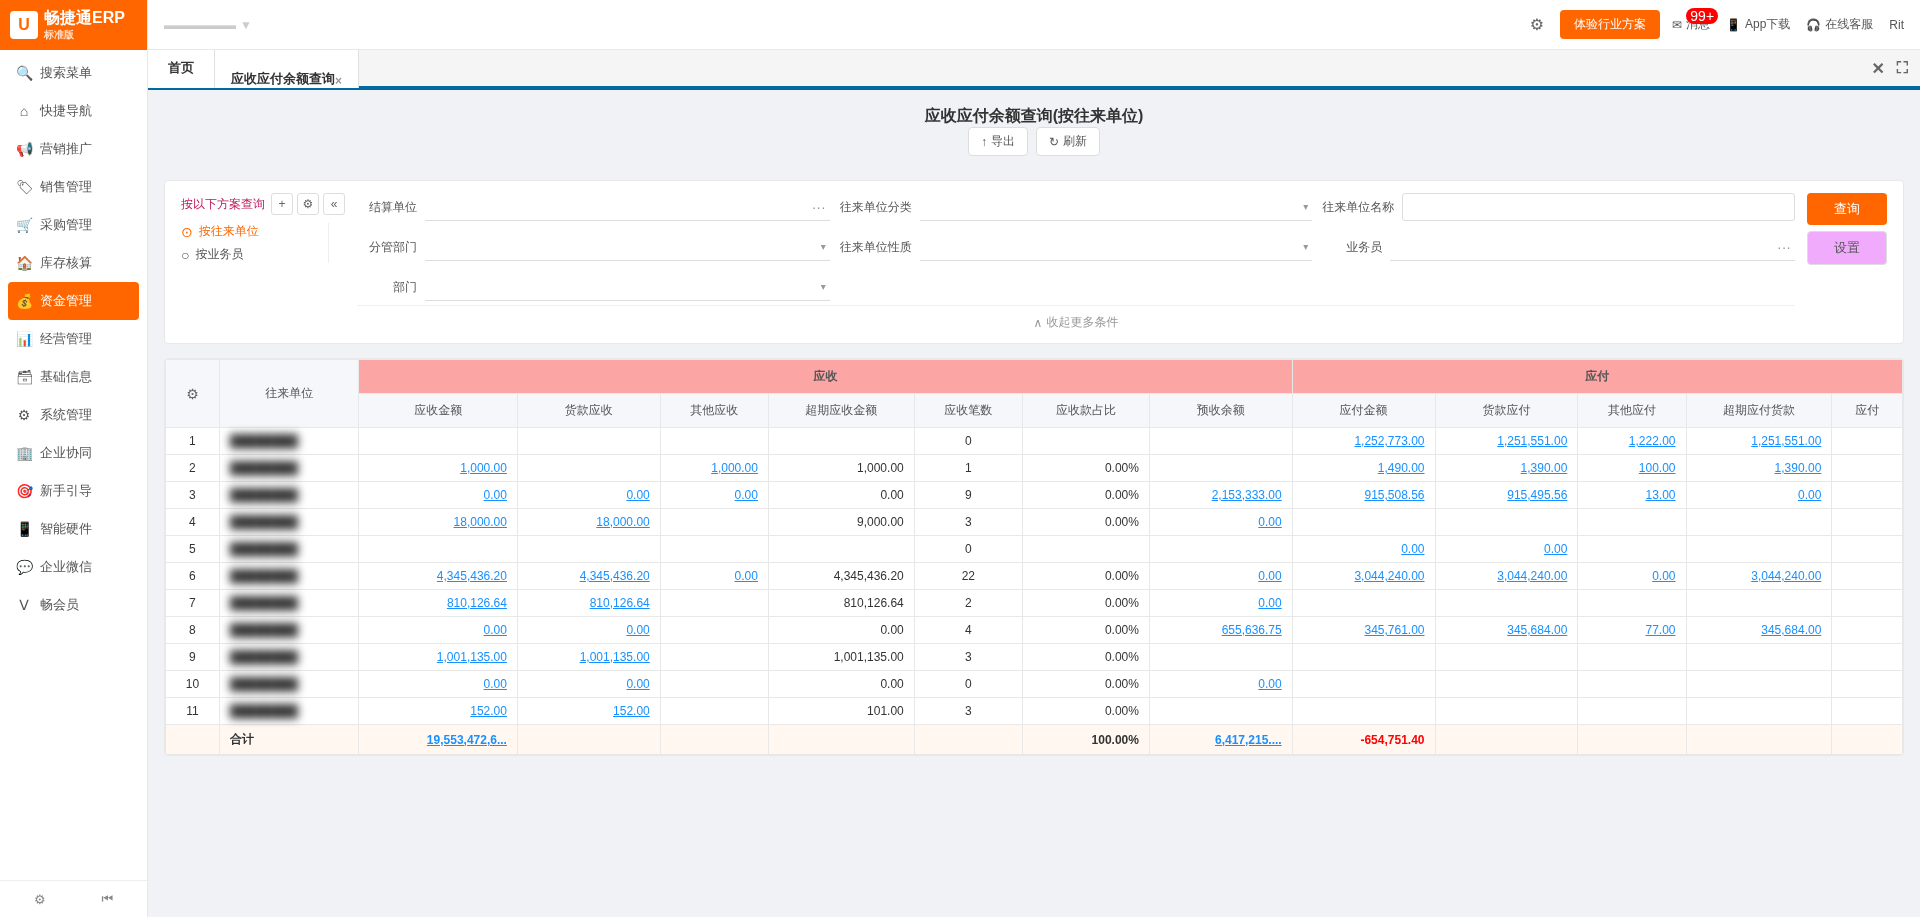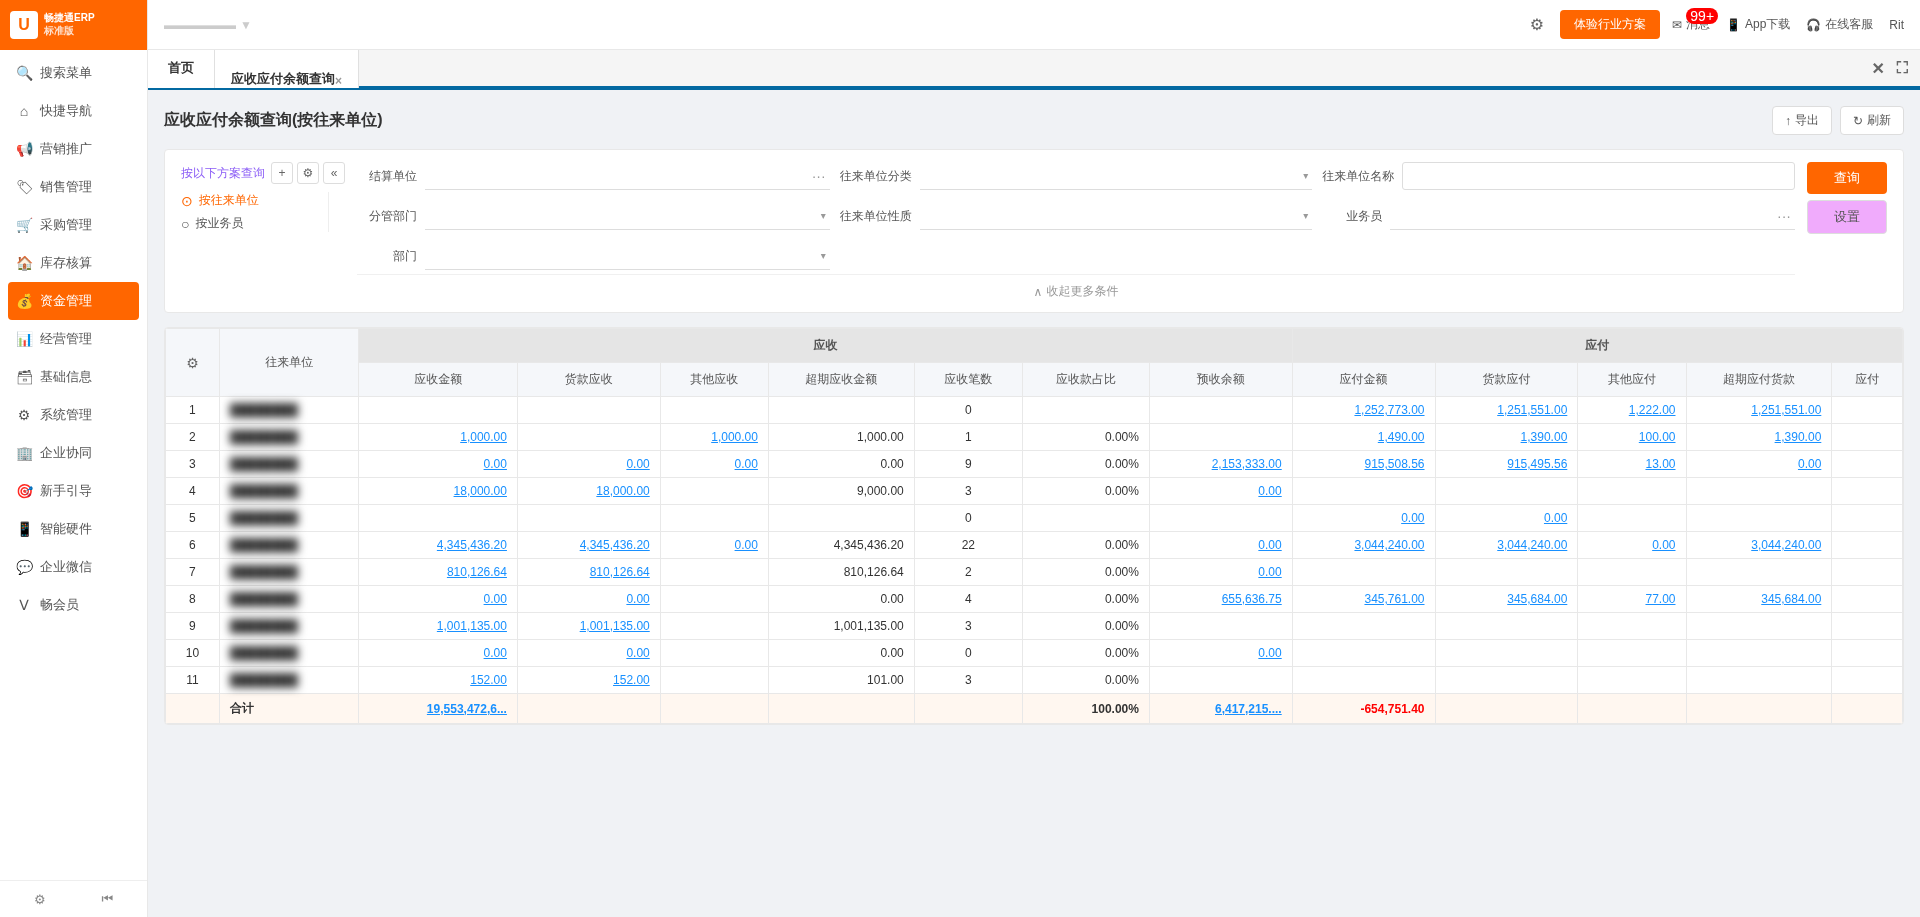--- a/index.html
+++ b/index.html
@@ -14,21 +14,21 @@
     .sidebar-logo {
       height: 50px; background: #ff6600; display: flex; align-items: center;
       padding: 0 10px; color: #fff; font-weight: bold; font-size: 13px;
       gap: 6px;
     }
     .sidebar-logo .logo-icon {
       width: 28px; height: 28px; background: #fff; border-radius: 4px;
       display: flex; align-items: center; justify-content: center;
       color: #ff6600; font-weight: bold; font-size: 16px;
     }
-    .sidebar-logo-text { line-height: 1.2; font-size: 10px; }
+    .sidebar-logo-text { line-height: 1.2; font-size: 16px; }
     .sidebar-badge { font-size: 10px; color: rgba(255,255,255,0.8); }
     .sidebar-nav { flex: 1; overflow-y: auto; padding: 4px 0; }
     .sidebar-item {
       display: flex; align-items: center; gap: 8px;
       padding: 10px 16px; cursor: pointer; color: #555;
       transition: background 0.2s;
     }
     .sidebar-item.active { background: #ff6600; color: #fff; border-radius: 4px; margin: 0 8px; padding: 10px 8px; }
     .sidebar-item .icon { font-size: 14px; width: 16px; text-align: center; }
     .sidebar-item .label { font-size: 13px; }
@@ -87,21 +87,22 @@
 
     
     .main {
       margin-left: 148px; margin-top: 90px; padding: 16px;
       min-height: calc(100vh - 90px);
     }
 
     
     .page-header {
       display: flex; align-items: center; justify-content: space-between;
-      margin-bottom: 14px;
+      margin-bottom: 24px;
+      flex-direction: column;
     }
     .page-title { font-size: 16px; font-weight: bold; color: #333; }
     .page-actions { display: flex; gap: 8px; }
     .btn-export, .btn-refresh {
       display: flex; align-items: center; gap: 4px;
       padding: 5px 12px; border: 1px solid #ddd; border-radius: 4px;
       background: #fff; color: #555; cursor: pointer; font-size: 12px;
     }
 
     
@@ -162,21 +163,21 @@
     .table-wrapper {
       background: #fff; border: 1px solid #e8e8e8; border-radius: 4px;
       overflow-x: auto;
     }
     table { width: 100%; border-collapse: collapse; font-size: 12px; }
     thead tr { background: #f5f7fa; }
     th {
       padding: 8px 10px; text-align: center; border: 1px solid #e8e8e8;
       color: #555; font-weight: normal; white-space: nowrap;
     }
-    th.group-header { background: #e5e5e5; font-weight: bold; }
+    th.group-header { background: #fca5a5; font-weight: bold; }
     td {
       padding: 6px 10px; border: 1px solid #e8e8e8; text-align: right;
       color: #333; white-space: nowrap;
     }
     td.center { text-align: center; }
     td.name-cell { text-align: left; }
     td a, .link { color: #1890ff; text-decoration: underline; cursor: pointer; }
     tr.summary-row td { background: #fff7f0; font-weight: bold; }
     tr.summary-row td.negative { color: #f00; }
     .gear-icon { color: #666; font-size: 14px; cursor: pointer; }
@@ -319,21 +320,21 @@
         <span>刷新</span>
       </button>
     </div>
   </div>
 
   <div class="search-panel">
     <div style="display:flex; align-items:flex-start; gap:12px;">
 
       <div style="display:flex; flex-direction:column; gap:8px; min-width:160px;">
         <div style="display:flex; align-items:center; gap:6px;">
-          <span style="font-size:12px;color:#8b5cf6;">按以下方案查询</span>
+          <span style="font-size:12px;color:#be185d;">按以下方案查询</span>
           <div style="display:flex; gap:4px;">
             <div class="search-icon-btn">+</div>
             <div class="search-icon-btn">⚙</div>
             <div class="search-icon-btn">«</div>
           </div>
         </div>
         <div class="search-mode">
           <div class="search-mode-item active">
             <span class="radio-icon" style="color:#ff6600;">⊙</span>
             <span style="color:#ff6600;">按往来单位</span>

